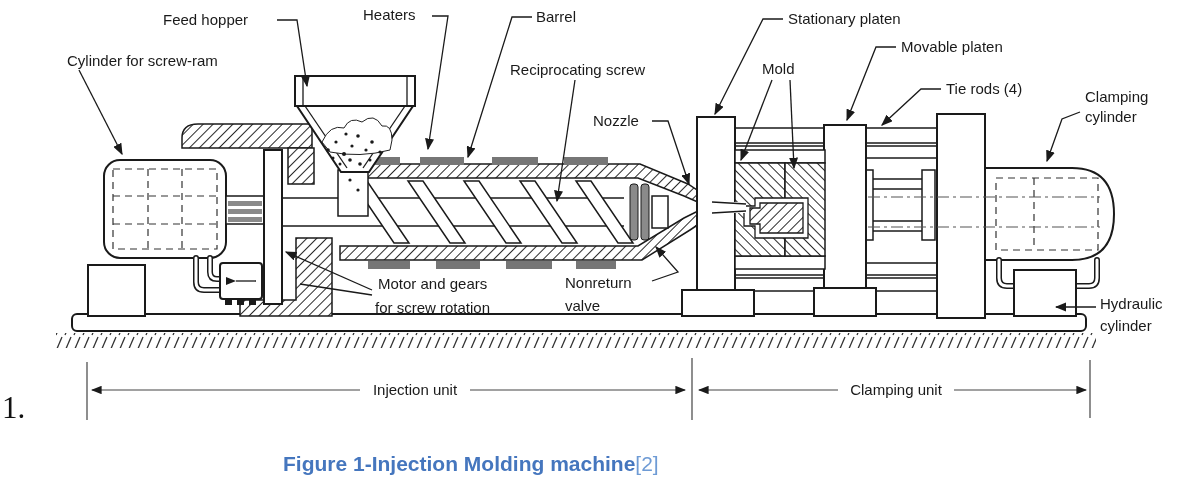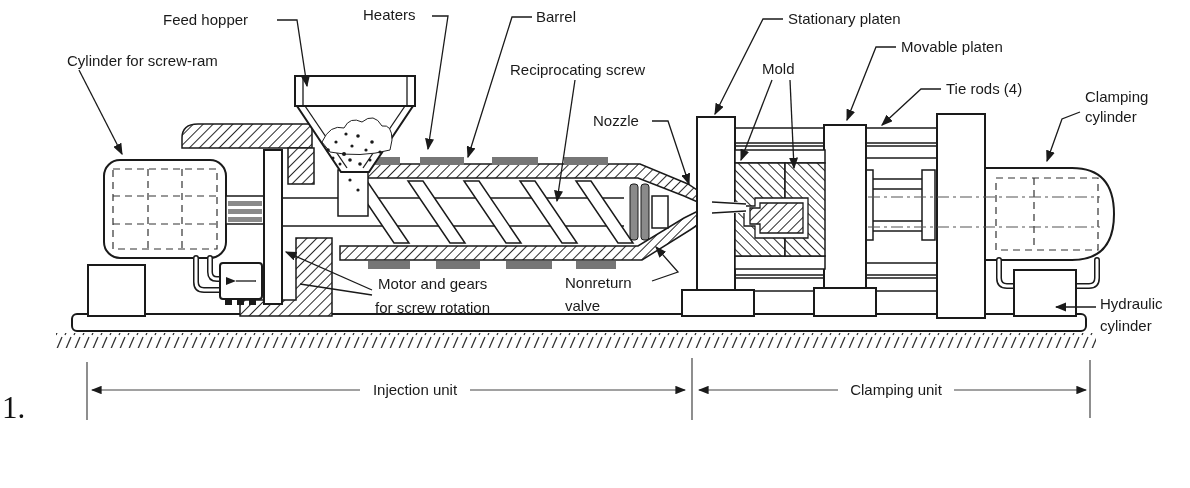--- a/index.html
+++ b/index.html
@@ -251,14 +251,17 @@
       <line x1="1090" y1="360" x2="1090" y2="418" class="dim"></line>
       <path d="M360,390 H92" class="dim" marker-end="url(#ah)"></path>
       <path d="M470,390 H685" class="dim" marker-end="url(#ah)"></path>
       <path d="M838,390 H699" class="dim" marker-end="url(#ah)"></path>
       <path d="M954,390 H1086" class="dim" marker-end="url(#ah)"></path>
       <text x="415" y="395" text-anchor="middle">Injection unit</text>
       <text x="896" y="395" text-anchor="middle">Clamping unit</text>
     </g>
   </svg>
 
+  <div class="caption">
+    <span class="cap-main">Figure 1-Injection Molding machine</span><span class="cap-cite">[2]</span>
+  </div>
 
 </div>
 
 </body></html>

